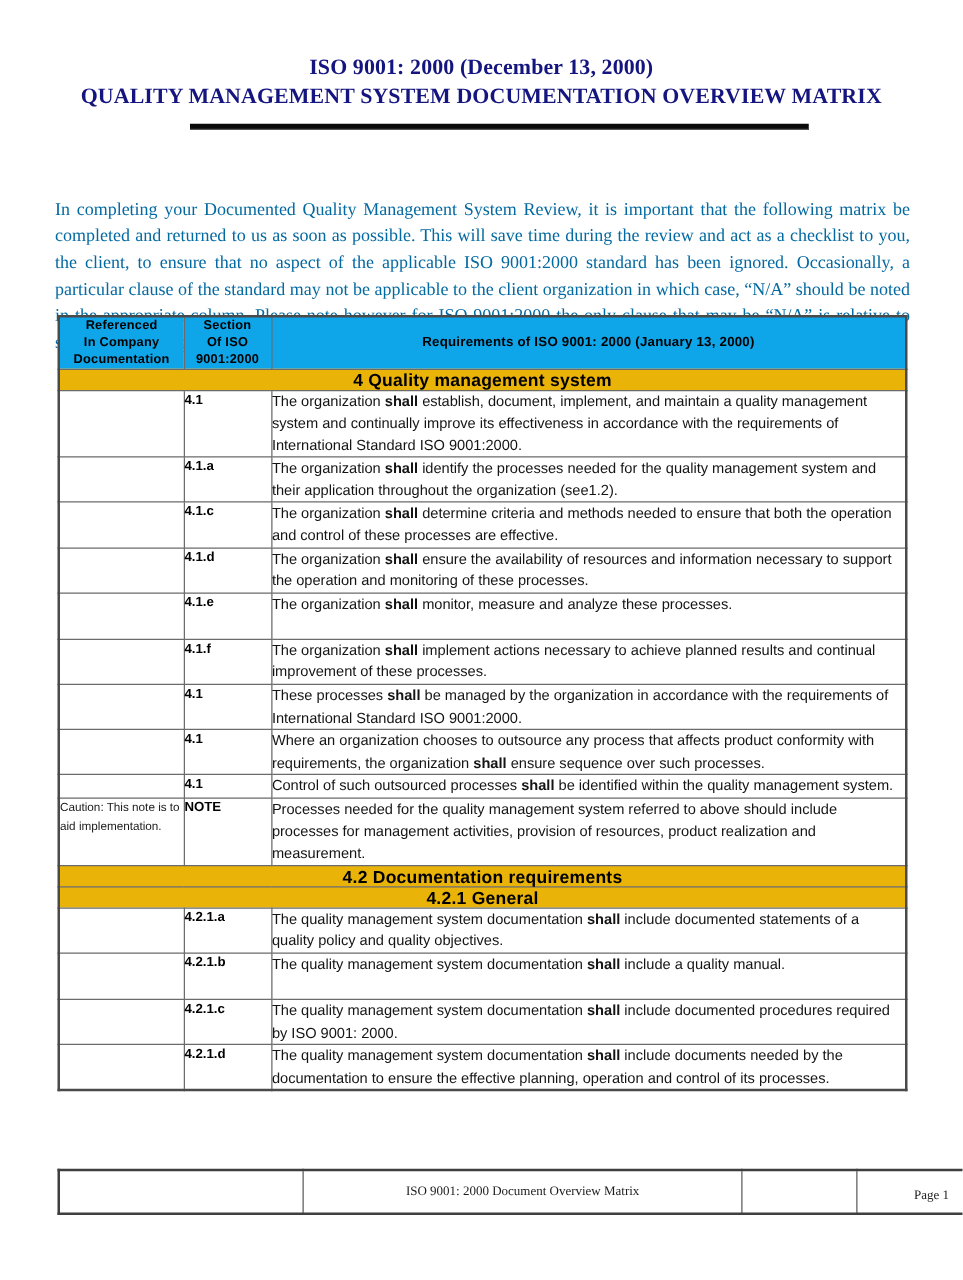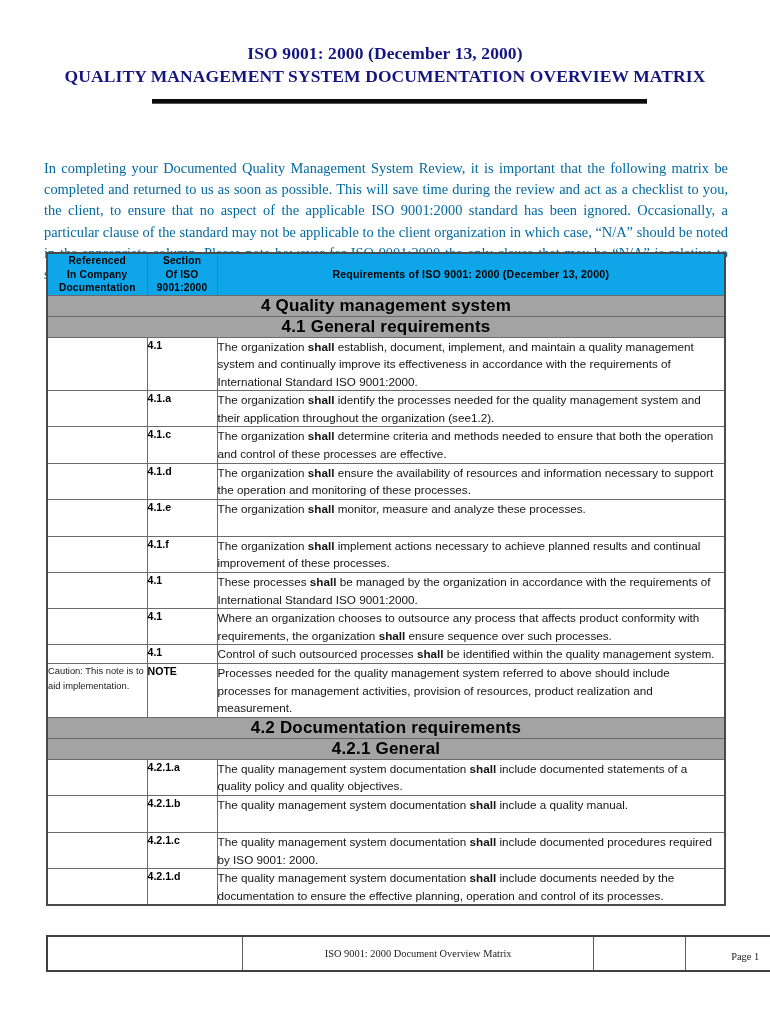--- a/index.html
+++ b/index.html
@@ -106,23 +106,23 @@
     line-height: 13.5px;
     padding: 4px 2px 4px 2px;
     vertical-align: middle;
     letter-spacing: 0.2px;
   }
   th.hdr.wide {
     font-size: 10.6px;
     vertical-align: middle;
   }
   td.section-band {
-    background: #a3a3a3;
+    background: #eab308;
     text-align: center;
-    font-size: 17px;
+    font-size: 14px;
     font-weight: bold;
     letter-spacing: 0.2px;
     padding: 3px 0 3px 0;
     vertical-align: middle;
   }
   td.col-ref {
     font-size: 9.4px;
     line-height: 14.5px;
     padding: 4px 5px 3px 6px;
     color: #1a1a1a;
@@ -194,29 +194,26 @@
           <th class="hdr">
             <span>Referenced</span><br>
             <span>In Company</span><br>
             <span>Documentation</span>
           </th>
           <th class="hdr">
             <span>Section</span><br>
             <span>Of ISO</span><br>
             <span>9001:2000</span>
           </th>
-          <th class="hdr wide">Requirements of ISO 9001: 2000 (December 13, 2000)</th>
+          <th class="hdr wide">Requirements of ISO 9001: 2000 (January 13, 2000)</th>
         </tr>
       </thead>
       <tbody>
         <tr>
           <td class="section-band" colspan="3">4 Quality management system</td>
-        </tr>
-        <tr>
-          <td class="section-band" colspan="3">4.1 General requirements</td>
         </tr>
 
         <tr>
             <td class="col-ref"></td>
             <td class="col-sec">4.1</td>
             <td class="col-req"><span>The organization </span><b>shall</b><span> establish, document, implement, and maintain a quality management system and continually improve its effectiveness in accordance with the requirements of International Standard ISO 9001:2000.</span></td>
           </tr>
           <tr>
             <td class="col-ref"></td>
             <td class="col-sec">4.1.a</td>

